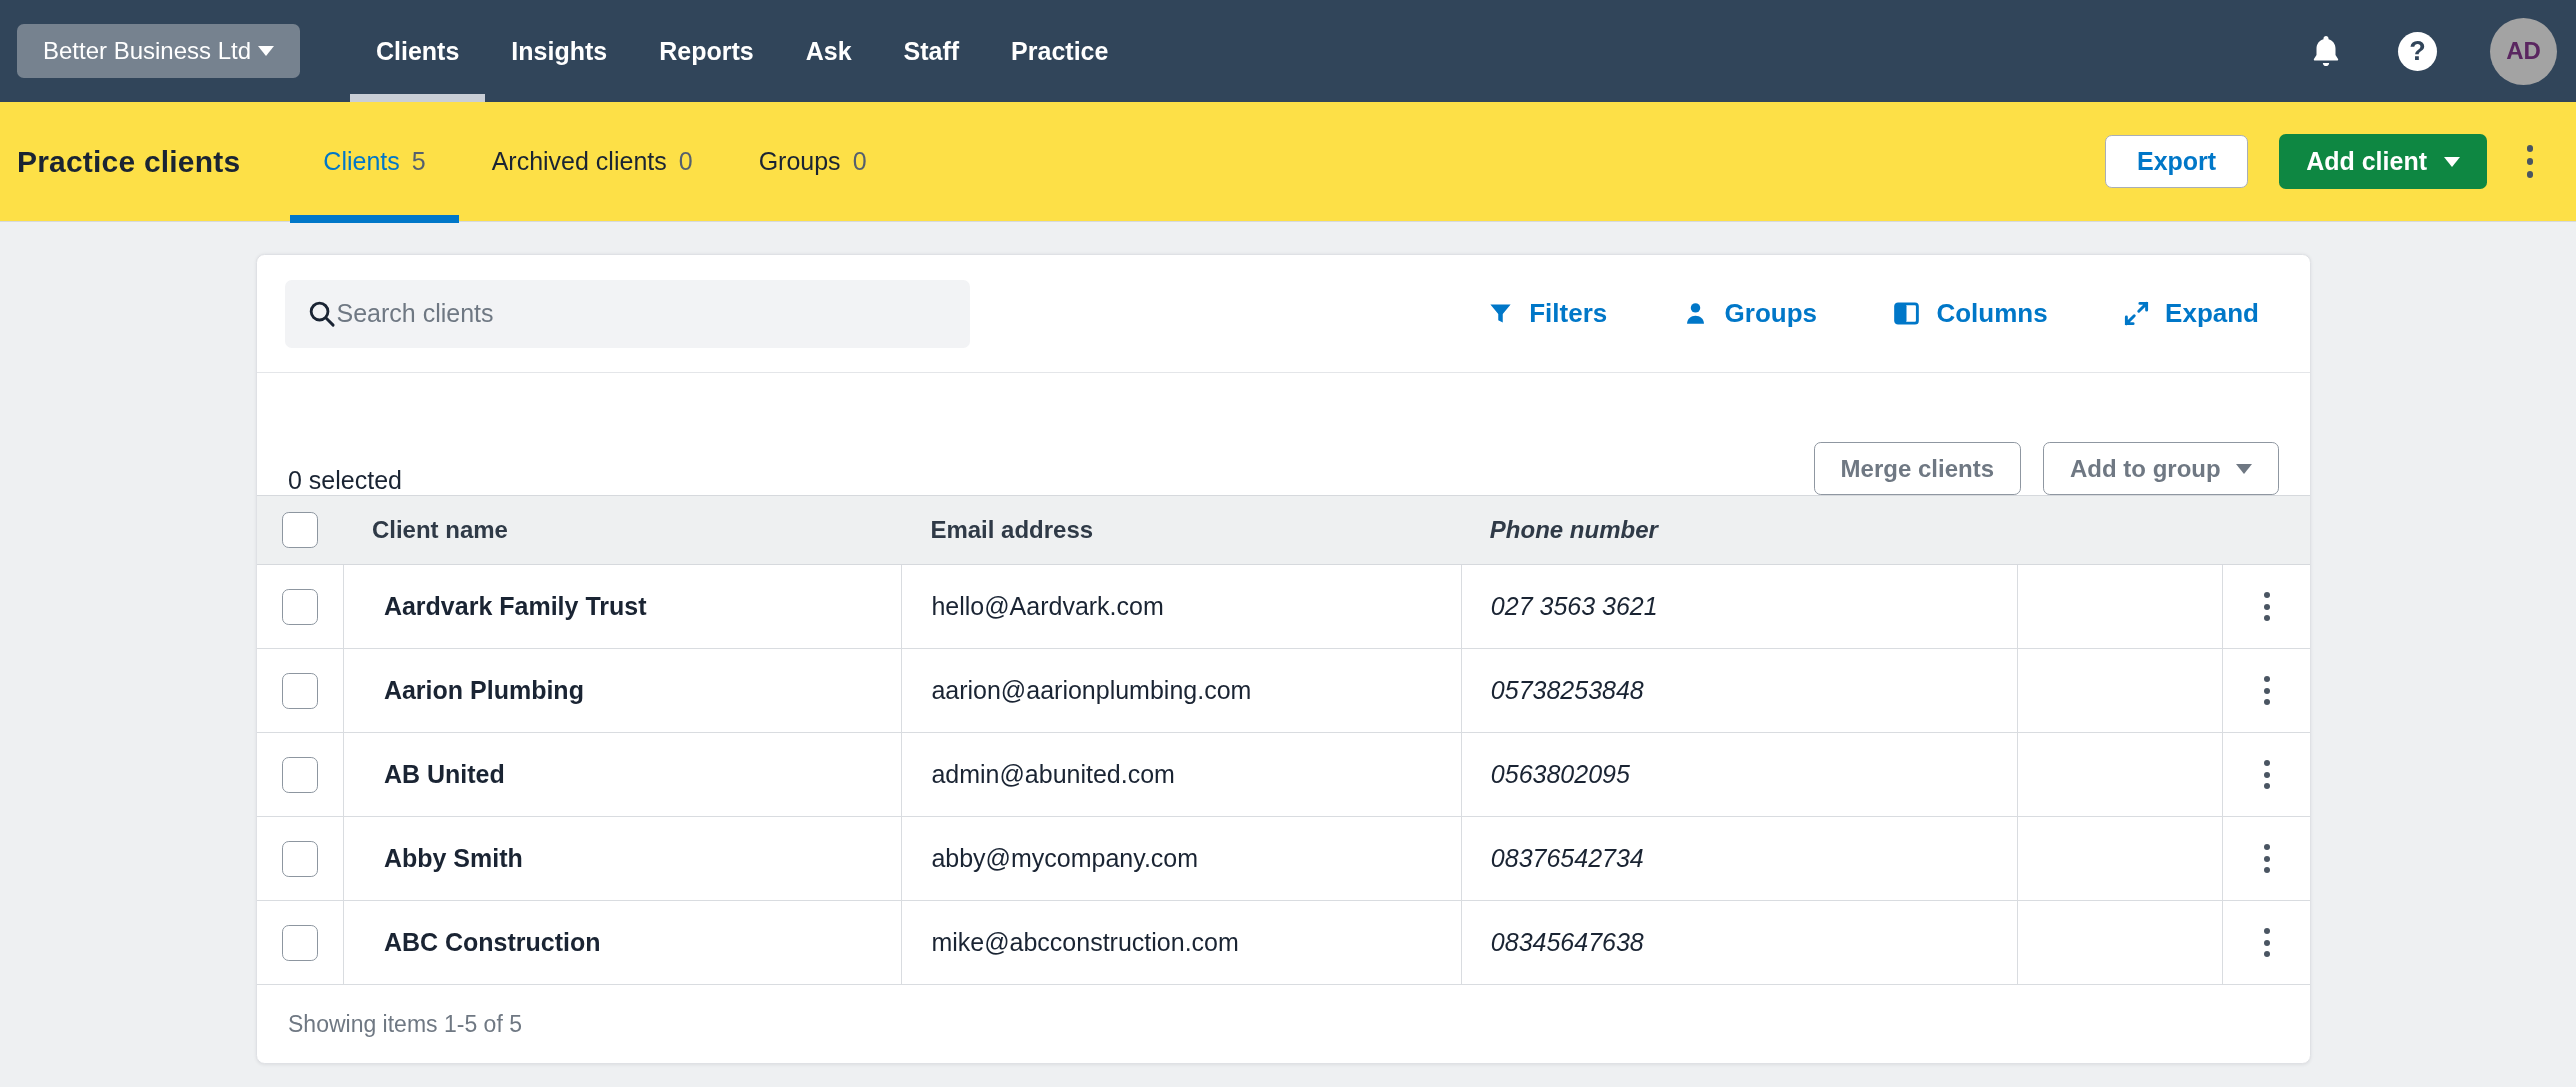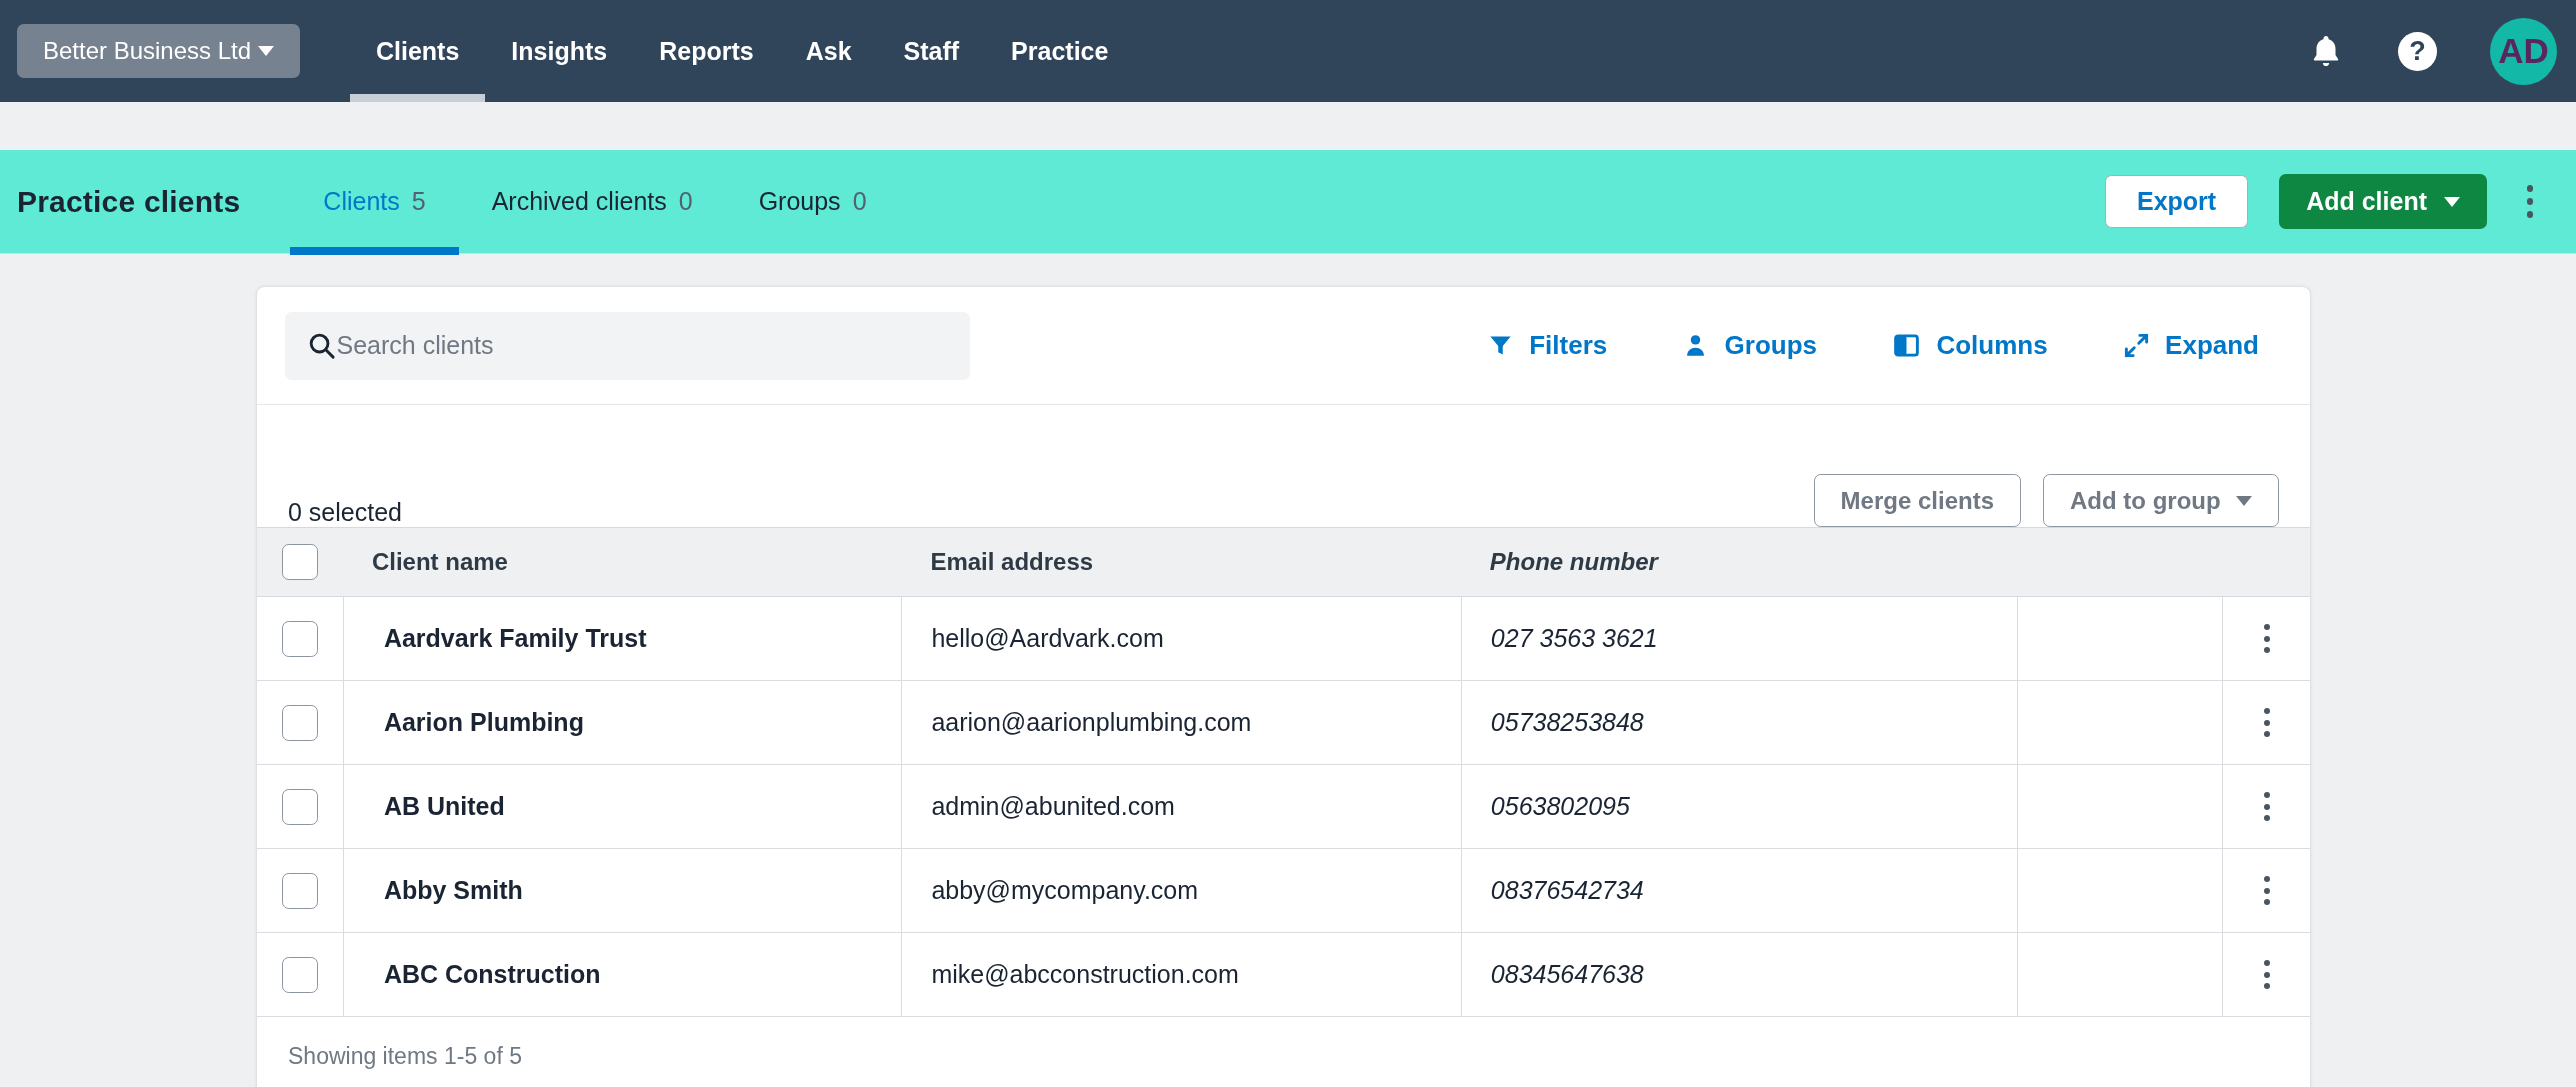--- a/index.html
+++ b/index.html
@@ -15,26 +15,26 @@
            border-top:10.3px solid currentColor; display:inline-block; }
   .nav-items { display:flex; margin-left:50px; align-items:stretch; }
   .nav-item { position:relative; display:flex; align-items:center; padding:0 26px; color:#fff;
               font-size:25px; font-weight:700; cursor:pointer; }
   .nav-item.active::after { content:""; position:absolute; left:0; right:0; bottom:0; height:7.7px;
               background:#c9ced6; }
   .topnav-right { margin-left:auto; display:flex; align-items:center; gap:53px; padding-right:19px; }
   .icon-btn { background:none; border:none; cursor:pointer; display:flex; align-items:center; }
   .help-circle { width:39px; height:39px; border-radius:50%; background:#fff; color:#31455a;
                  font-size:27px; font-weight:700; display:flex; align-items:center; justify-content:center; }
-  .avatar { width:67px; height:67px; border-radius:50%; background:#14b8a6; color:#5a2660;
-            font-size:35px; font-weight:700; display:flex; align-items:center; justify-content:center; cursor:pointer; }
-
-  
-  .page-header { height:104px; background:#5eead4; border-bottom:1.7px solid #d6d9dd; display:flex;
-                 align-items:stretch; position:relative;margin-top:48px; }
+  .avatar { width:67px; height:67px; border-radius:50%; background:#a3a3a3; color:#5a2660;
+            font-size:24px; font-weight:700; display:flex; align-items:center; justify-content:center; cursor:pointer; }
+
+  
+  .page-header { height:120px; background:#fde047; border-bottom:1.7px solid #d6d9dd; display:flex;
+                 align-items:stretch; position:relative; }
   .page-title { font-size:30px; font-weight:700; align-self:center; margin-left:17px; letter-spacing:0.2px; }
   .tabs { display:flex; margin-left:50px; align-items:stretch; }
   .tab { position:relative; display:flex; align-items:center; gap:12px; padding:0 33px;
          font-size:25px; cursor:pointer; }
   .tab .count { color:#55606e; }
   .tab.active { color:#0077c8; }
   .tab.active::after { content:""; position:absolute; left:0; right:0; bottom:-1.7px; height:7.7px; background:#0077c8; }
   .header-actions { margin-left:auto; display:flex; align-items:center; gap:31px; padding-right:34px; }
   .btn-export { height:53px; padding:0 31px; background:#fff; border:1.7px solid #a9aeb6; border-radius:6.8px;
                 color:#0077c8; font-size:25px; font-weight:700; cursor:pointer; font-family:inherit; }

